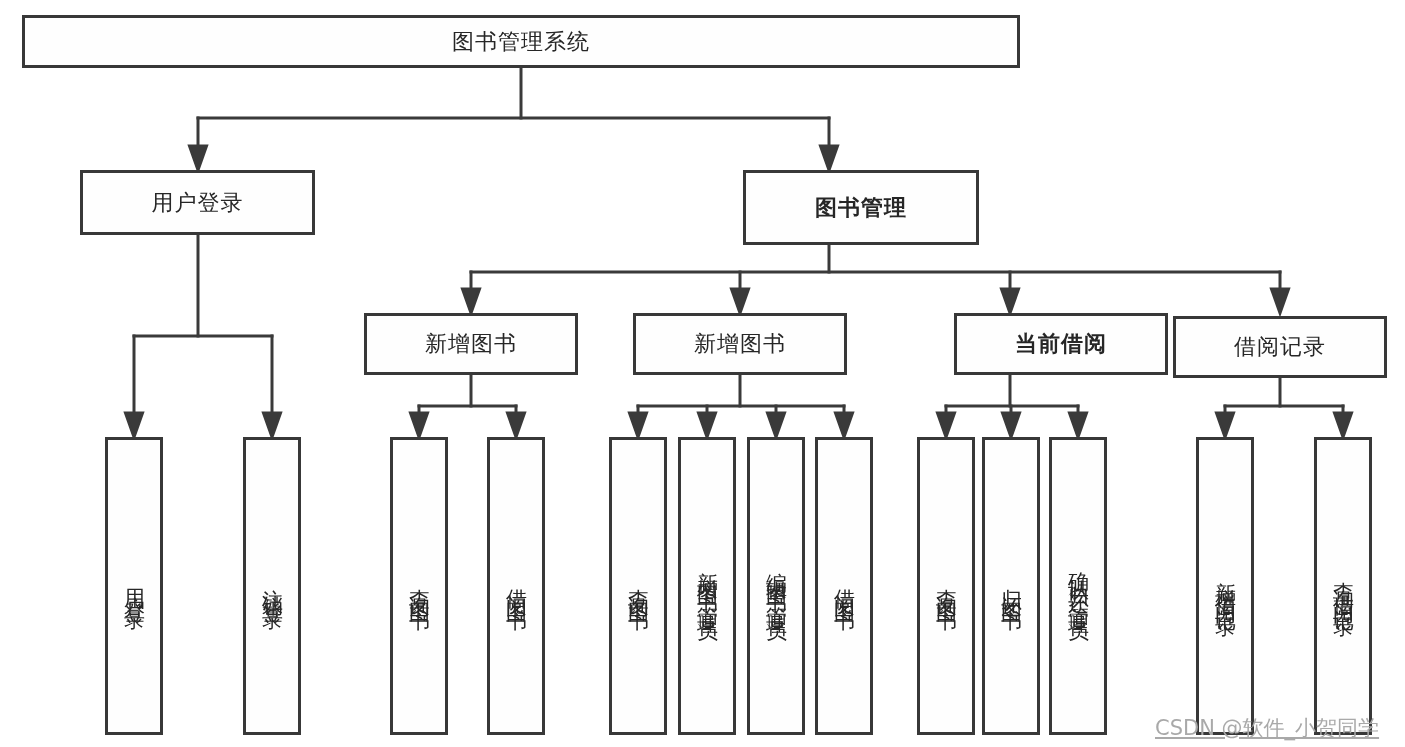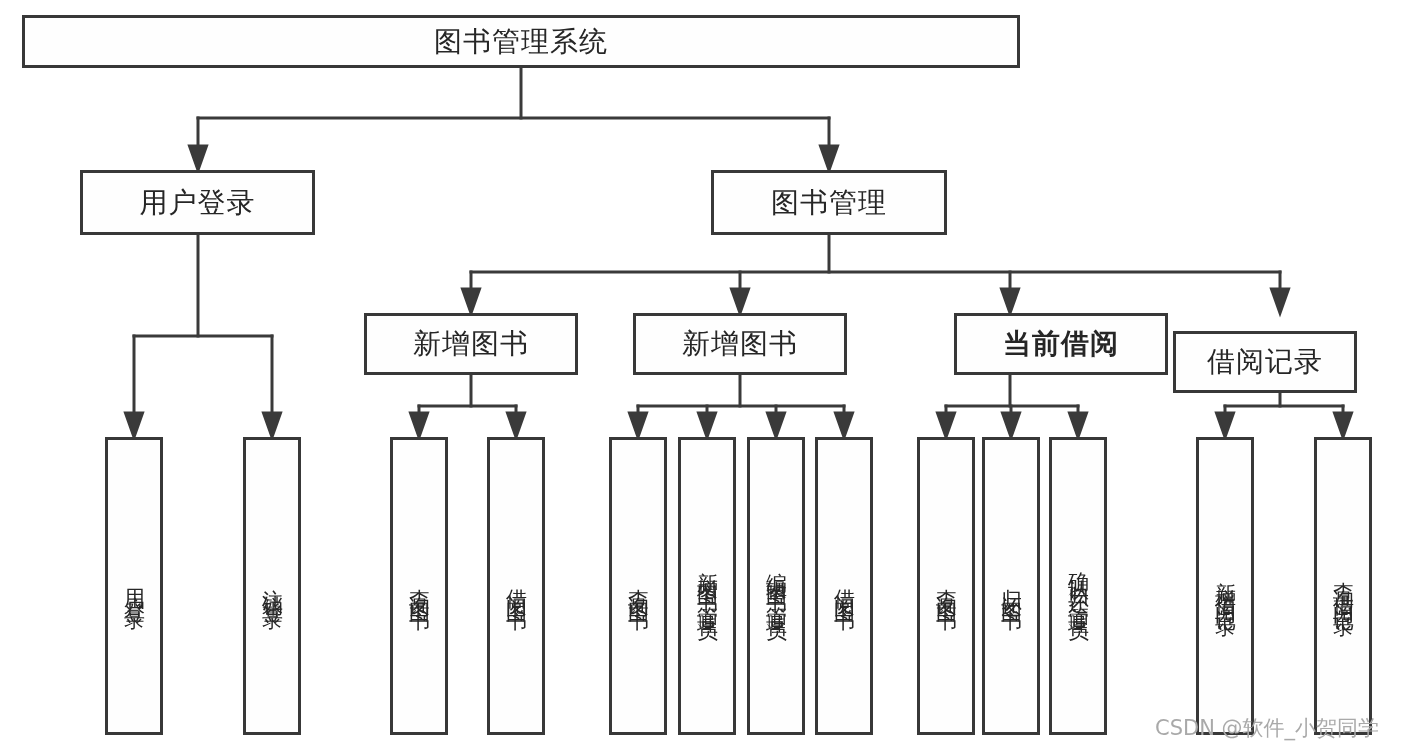--- a/index.html
+++ b/index.html
@@ -26,21 +26,21 @@
     position: absolute;
     box-sizing: border-box;
     border: 3px solid #383838;
     background: #fefefe;
     display: flex;
     align-items: center;
     justify-content: center;
     z-index: 1;
   }
   .hlabel {
-    font-size: 28px;
+    font-size: 22px;
     color: #262626;
     letter-spacing: 1px;
     white-space: nowrap;
   }
   .leaf {
     width: 58px;
     height: 298px;
   }
   .vlabel {
     writing-mode: vertical-rl;
@@ -52,20 +52,21 @@
     white-space: nowrap;
   }
   .watermark {
     position: absolute;
     left: 1155px;
     top: 714px;
     z-index: 2;
     font-size: 21px;
     color: #a9a9a9;
     white-space: nowrap;
+    text-decoration: underline;
   }
 </style>
 </head>
 <body>
 
 <div id="canvas">
 
   <svg id="connectors" viewBox="0 0 1405 747" xmlns="http://www.w3.org/2000/svg">
     <g stroke="#3a3a3a" stroke-width="3" stroke-linecap="square" fill="#3a3a3a">
 
@@ -144,34 +145,34 @@
     </g>
   </svg>
 
   <div class="node" style="left:22px; top:15px; width:998px; height:53px;">
     <span class="hlabel">图书管理系统</span>
   </div>
 
   <div class="node" style="left:80px; top:170px; width:235px; height:65px;">
     <span class="hlabel">用户登录</span>
   </div>
-  <div class="node" style="left:711px; top:170px; width:236px; height:65px;">
+  <div class="node" style="left:743px; top:170px; width:236px; height:75px;font-weight:bold;">
     <span class="hlabel">图书管理</span>
   </div>
 
   <div class="node" style="left:364px; top:313px; width:214px; height:62px;">
     <span class="hlabel">新增图书</span>
   </div>
   <div class="node" style="left:633px; top:313px; width:214px; height:62px;">
     <span class="hlabel">新增图书</span>
   </div>
   <div class="node" style="left:954px; top:313px; width:214px; height:62px;font-weight:bold;">
     <span class="hlabel">当前借阅</span>
   </div>
-  <div class="node" style="left:1173px; top:331px; width:184px; height:62px;">
+  <div class="node" style="left:1173px; top:316px; width:214px; height:62px;">
     <span class="hlabel">借阅记录</span>
   </div>
 
   <div class="node leaf" style="left:105px; top:437px;">
     <span class="vlabel">用户登录</span>
   </div>
   <div class="node leaf" style="left:243px; top:437px;">
     <span class="vlabel">注销登录</span>
   </div>
 

